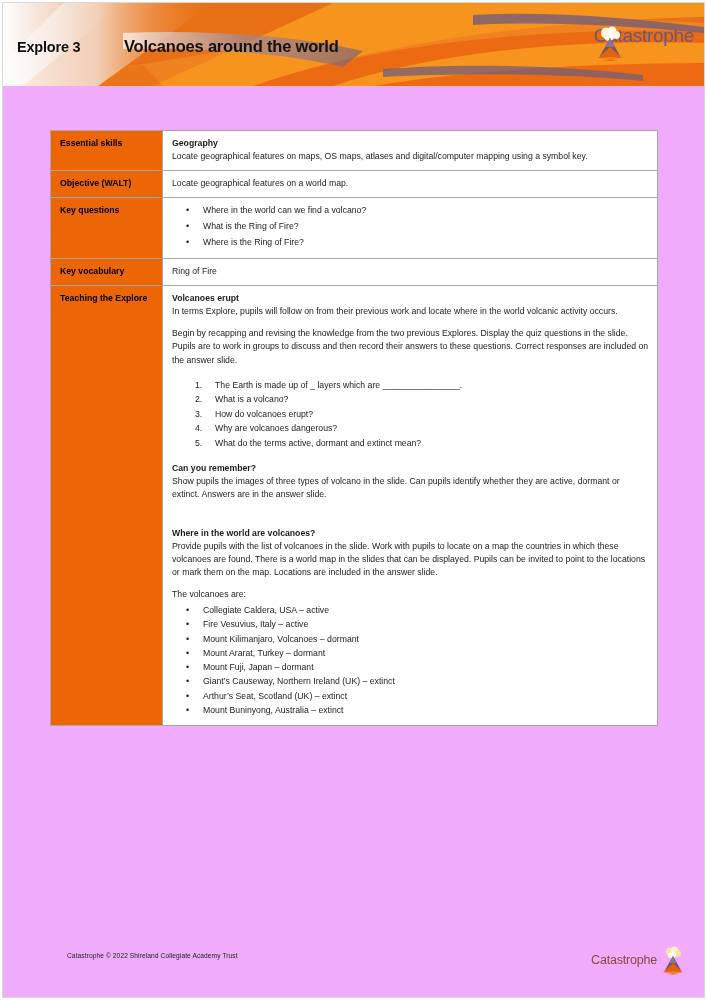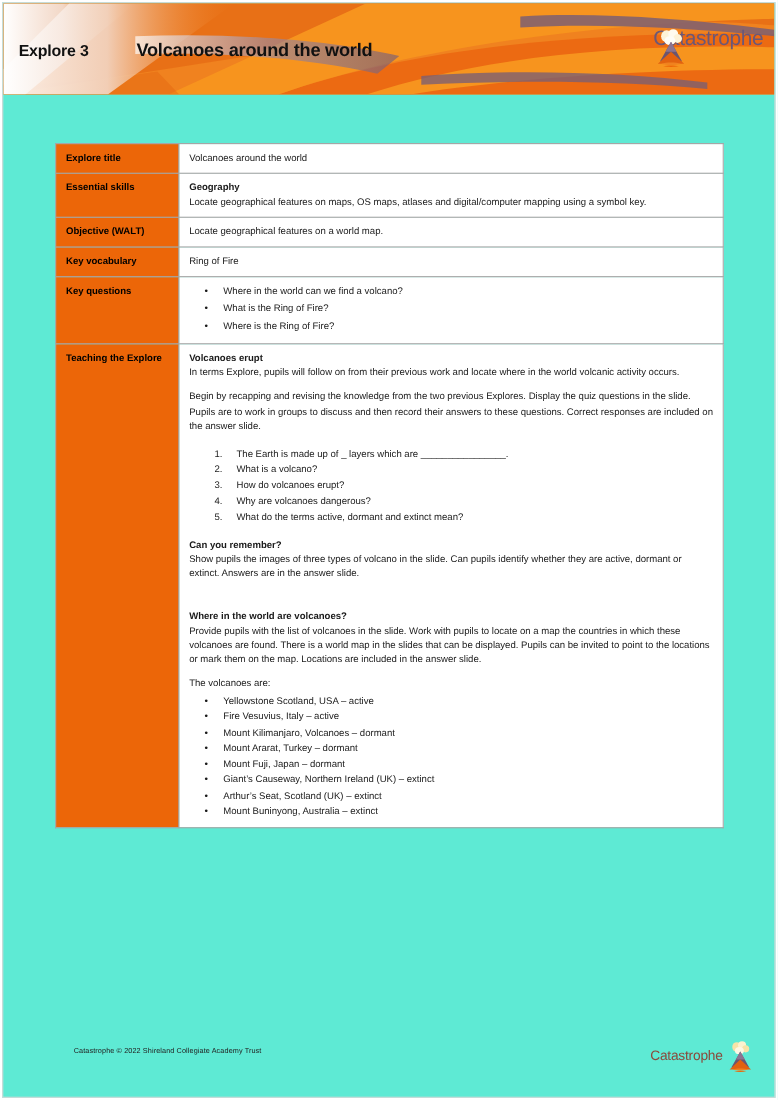--- a/index.html
+++ b/index.html
@@ -11,21 +11,21 @@
     width: 707px; height: 1000px;
     font-family: "Liberation Sans", sans-serif;
     position: relative;
     overflow: hidden;
   }
   .page {
     position: absolute;
     left: 2px; top: 2px;
     width: 703px; height: 996px;
     border: 1px solid #d8d8d8;
-    background: #5eead4;
+    background: #f0abfc;
     overflow: hidden;
   }
 
   
   .banner {
     position: absolute;
     left: 0; top: 0;
     width: 701px; height: 83px;
     overflow: hidden;
     background: #f0821f;
@@ -212,58 +212,52 @@
         <path d="M16,22 L28,33 L4,33 Z" fill="#e2620f"></path>
         <path d="M7,33 C12,31.5 20,31.5 25,33 C20,34.5 12,34.5 7,33 Z" fill="#f0821f"></path>
         <path d="M9,35.2 C13,34.2 19,34.2 23,35.2 C19,36 13,36 9,35.2 Z" fill="#ec6608"></path>
       </svg>
     </div>
   </div>
 
   <table class="doc-table">
     <tbody>
 
-      <tr>
-        <td class="label">Explore title</td>
-        <td class="content">
-          <p>Volcanoes around the world</p>
-        </td>
-      </tr>
 
       <tr>
         <td class="label">Essential skills</td>
         <td class="content">
           <p class="sub-head">Geography</p>
           <p>Locate geographical features on maps, OS maps, atlases and digital/computer mapping using a symbol key.</p>
         </td>
       </tr>
 
       <tr>
         <td class="label">Objective (WALT)</td>
         <td class="content">
           <p>Locate geographical features on a world map.</p>
         </td>
       </tr>
 
-
-      <tr>
-        <td class="label">Key vocabulary</td>
-        <td class="content">
-          <p>Ring of Fire</p>
-        </td>
-      </tr>
 
       <tr>
         <td class="label">Key questions</td>
         <td class="content">
           <ul class="bullets">
             <li>Where in the world can we find a volcano?</li>
             <li>What is the Ring of Fire?</li>
             <li>Where is the Ring of Fire?</li>
           </ul>
+        </td>
+      </tr>
+
+      <tr>
+        <td class="label">Key vocabulary</td>
+        <td class="content">
+          <p>Ring of Fire</p>
         </td>
       </tr>
 
       <tr>
         <td class="label">Teaching the Explore</td>
         <td class="content">
 
           <p class="sub-head">Volcanoes erupt</p>
           <p>In terms Explore, pupils will follow on from their previous work and locate where in the world volcanic activity occurs.</p>
           <p>Begin by recapping and revising the knowledge from the two previous Explores. Display the quiz questions in the slide. Pupils are to work in groups to discuss and then record their answers to these questions. Correct responses are included on the answer slide.</p>
@@ -278,21 +272,21 @@
 
           <p class="sub-head" style="margin-top:12px;">Can you remember?</p>
           <p>Show pupils the images of three types of volcano in the slide. Can pupils identify whether they are active, dormant or extinct. Answers are in the answer slide.</p>
 
           <p class="sub-head" style="margin-top:26px;">Where in the world are volcanoes?</p>
           <p>Provide pupils with the list of volcanoes in the slide. Work with pupils to locate on a map the countries in which these volcanoes are found. There is a world map in the slides that can be displayed. Pupils can be invited to point to the locations or mark them on the map. Locations are included in the answer slide.</p>
 
           <p style="margin-bottom:3px;">The volcanoes are:</p>
 
           <ul class="bullets tight">
-            <li>Yellowstone Scotland, USA – active</li>
+            <li>Collegiate Caldera, USA – active</li>
             <li>Fire Vesuvius, Italy – active</li>
             <li>Mount Kilimanjaro, Volcanoes – dormant</li>
             <li>Mount Ararat, Turkey – dormant</li>
             <li>Mount Fuji, Japan – dormant</li>
             <li>Giant’s Causeway, Northern Ireland (UK) – extinct</li>
             <li>Arthur’s Seat, Scotland (UK) – extinct</li>
             <li>Mount Buninyong, Australia – extinct</li>
           </ul>
 
         </td>

